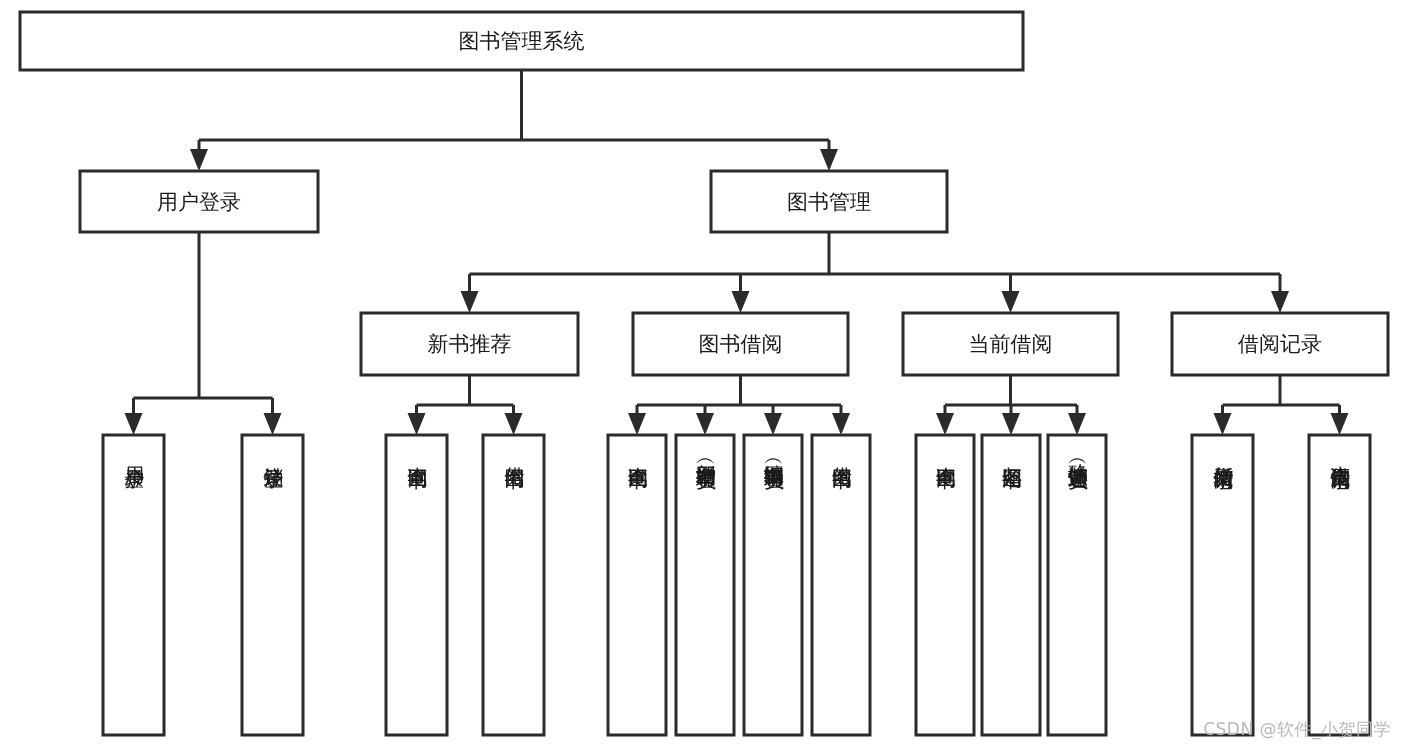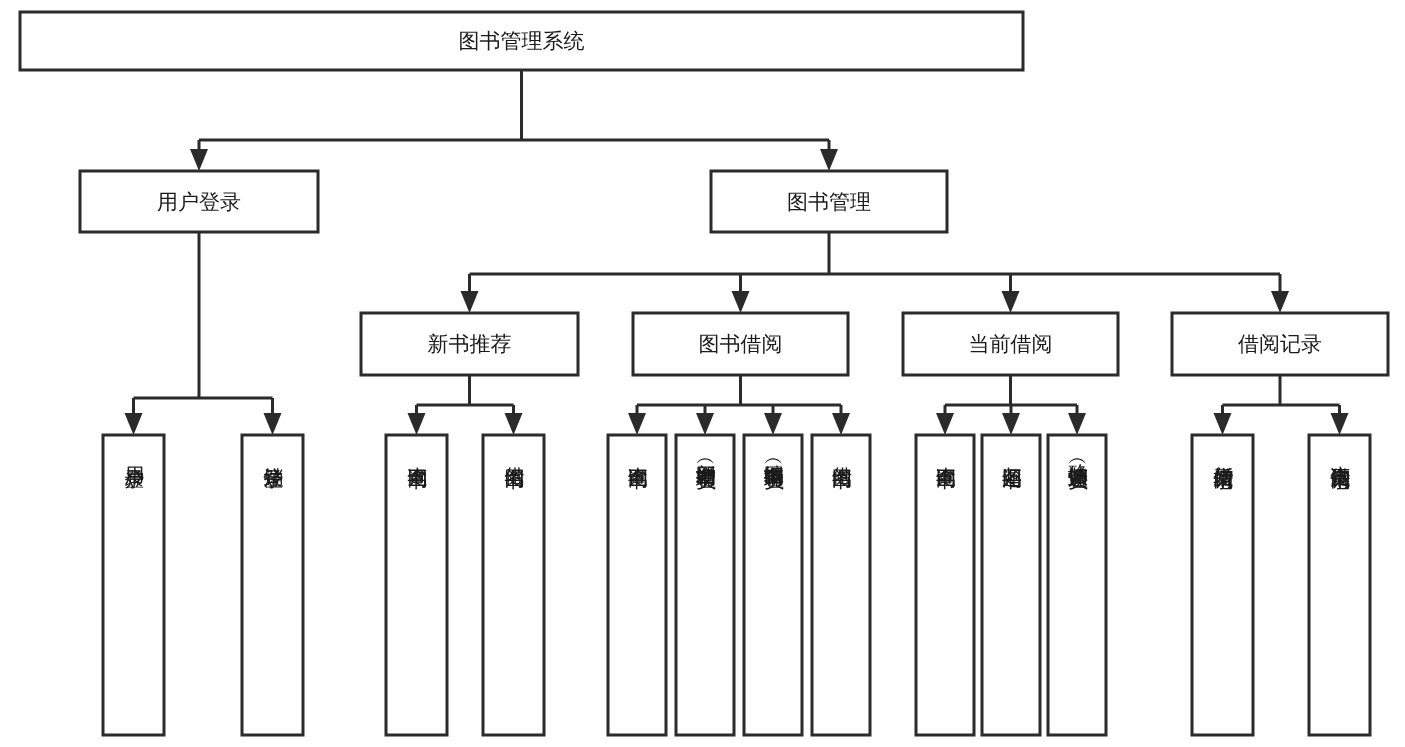--- a/index.html
+++ b/index.html
@@ -199,13 +199,14 @@
         <g>
           <rect x="1192" y="435" width="61" height="300" class="node-rect"></rect>
           <text class="node-text vertical" x="1222.5" y="453" text-anchor="middle" dominant-baseline="text-before-edge" writing-mode="tb">新增借阅记录</text>
         </g>
         <g>
           <rect x="1309" y="435" width="61" height="300" class="node-rect"></rect>
           <text class="node-text vertical" x="1339.5" y="453" text-anchor="middle" dominant-baseline="text-before-edge" writing-mode="tb">查询借阅记录</text>
         </g>
       </g>
   </svg>
+  <div class="watermark">CSDN @软件_小贺同学</div>
 </div>
 
 </body></html>

